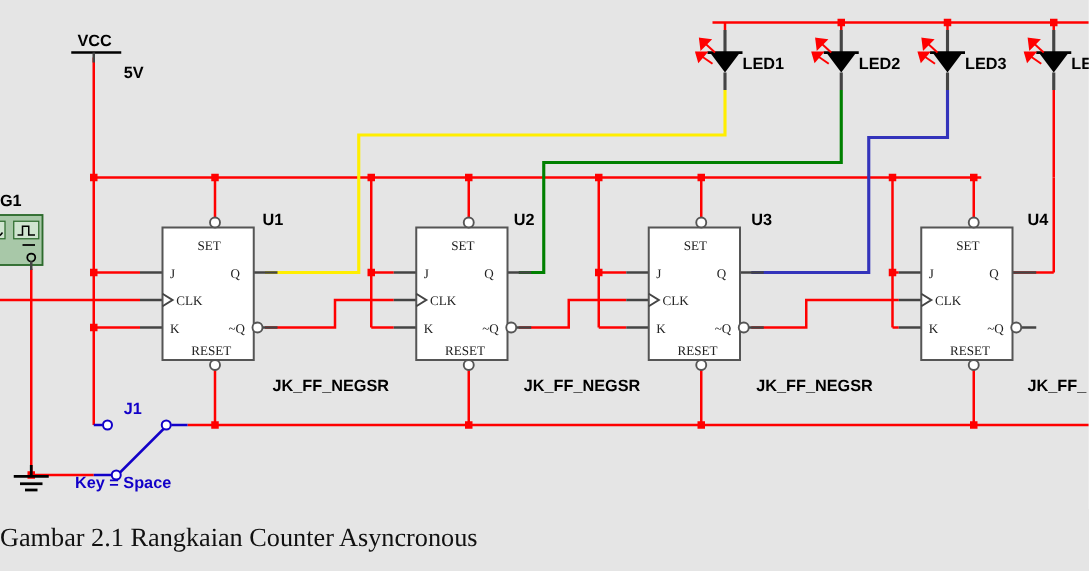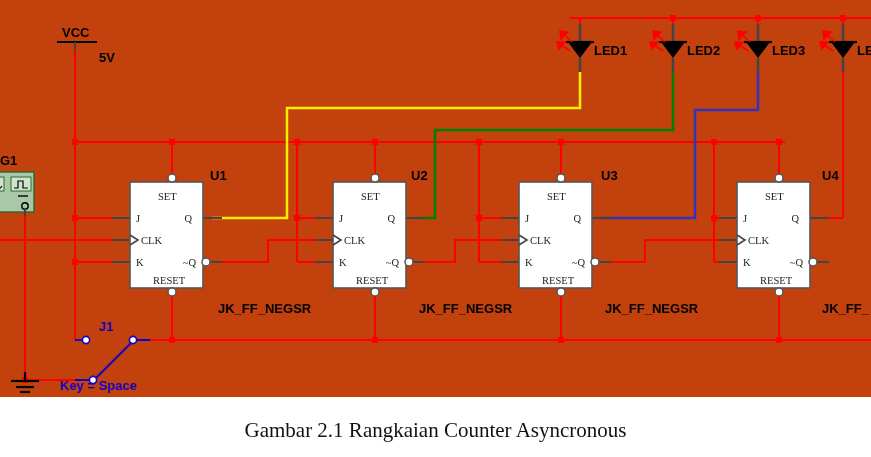--- a/index.html
+++ b/index.html
@@ -1,22 +1,22 @@
 <!DOCTYPE html>
 <html><head>
 <meta charset="utf-8">
 <style>
   html,body{margin:0;padding:0;background:#ffffff;}
   body{width:871px;height:457px;font-family:"Liberation Sans",sans-serif;overflow:hidden;}
-  #stage{position:relative;width:871px;height:397px;background:#c2410c;}
+  #stage{position:relative;width:871px;height:457px;background:#e5e5e5;}
   svg#circuit{position:absolute;left:0;top:0;width:871px;height:457px;display:block;}
   .lbl{font-family:"Liberation Sans",sans-serif;font-weight:bold;font-size:13px;fill:#000;}
   .lbl-blue{font-family:"Liberation Sans",sans-serif;font-weight:bold;font-size:13px;fill:#1200c8;}
   .pin{font-family:"Liberation Serif",serif;font-size:10.5px;fill:#222;}
-  .caption{position:absolute;left:0;top:418px;width:871px;text-align:center;
+  .caption{position:absolute;left:0;top:418px;width:871px;text-align:left;
            font-family:"Liberation Serif",serif;font-size:21px;color:#111;}
 </style>
 </head>
 <body>
 
 <div id="stage">
 
   <svg id="circuit" viewBox="0 0 871 457">
 
     <g stroke="#ff0000" stroke-width="2" fill="none">

